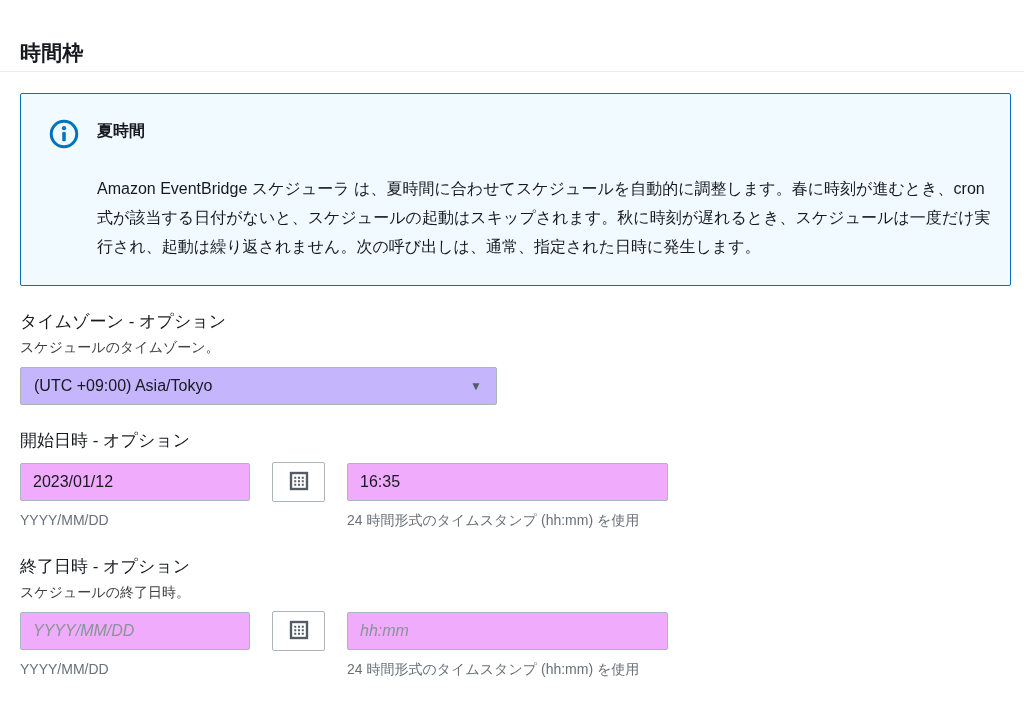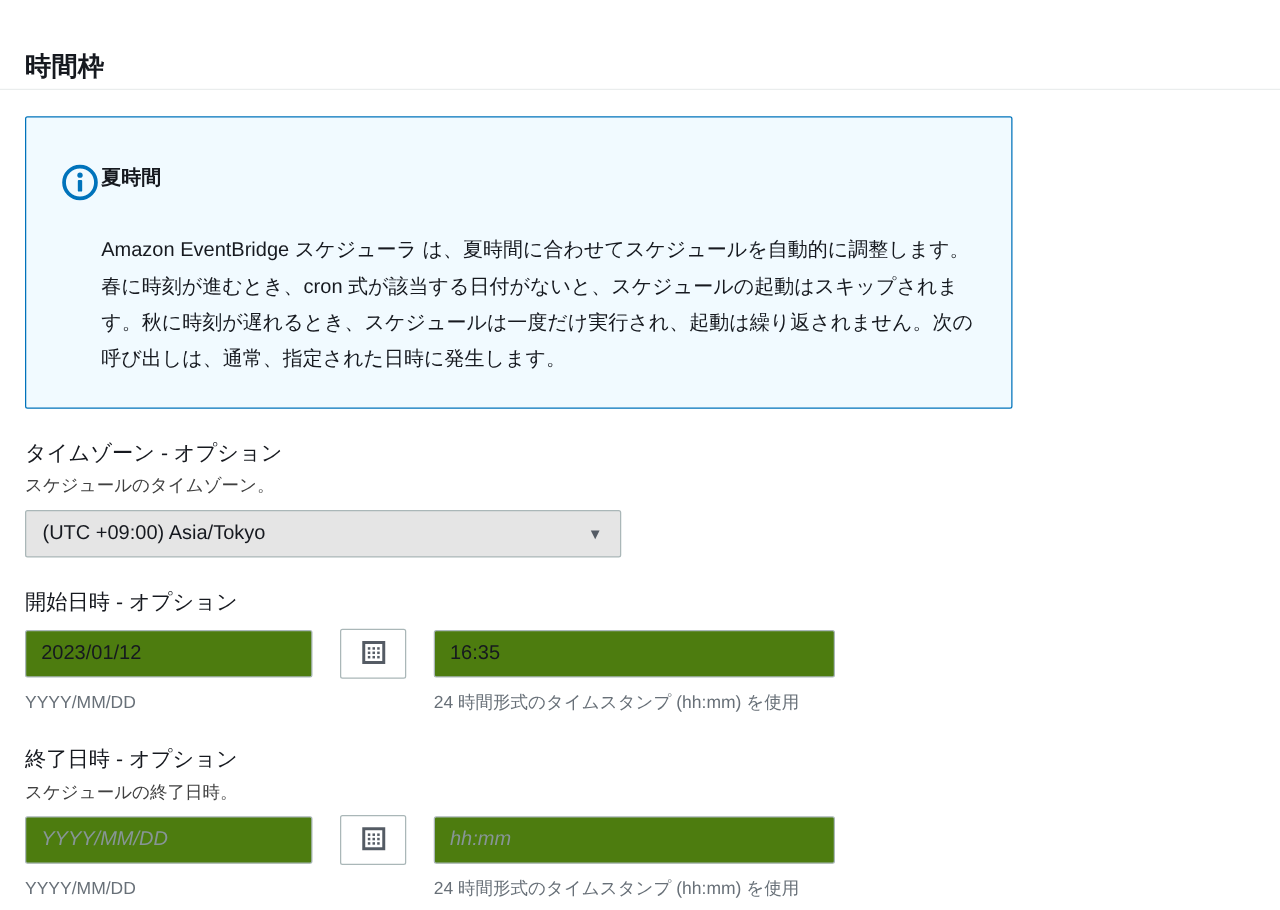--- a/index.html
+++ b/index.html
@@ -20,26 +20,26 @@
     color: #16191f;
     letter-spacing: 0.2px;
   }
 
   .content { padding: 21px 20px 0 20px; }
 
   
   .alert {
     display: flex;
     align-items: flex-start;
-    gap: 2px;
+    gap: 18px;
     border: 1px solid #0073bb;
     background: #f1faff;
     border-radius: 2px;
-    padding: 36px 18px 24px 28px;
-    width: 790px;
+    padding: 24px 18px 24px 28px;
+    width: 991px;
     min-height: 190px;
   }
   .alert .icon-wrap { flex: 0 0 auto; margin-top: 1px; }
   .alert-content { flex: 1 1 auto; }
   .alert-title {
     font-size: 16px;
     font-weight: 700;
     line-height: 25px;
     color: #16191f;
   }
@@ -64,21 +64,21 @@
     line-height: 20px;
     margin-top: 3px;
   }
 
   .select-box {
     margin-top: 10px;
     width: 477px;
     height: 38px;
     border: 1px solid #aab7b8;
     border-radius: 2px;
-    background: #e5e5e5;
+    background: #c4b5fd;
     display: flex;
     align-items: center;
     justify-content: space-between;
     padding: 0 14px 0 13px;
     cursor: pointer;
   }
   .select-box .select-value { font-size: 16px; color: #16191f; }
   .caret { color: #545b64; font-size: 12px; line-height: 1; }
 
   .input-row {
@@ -86,21 +86,21 @@
     display: grid;
     grid-template-columns: 230px 53px 321px;
     column-gap: 22px;
     align-items: start;
   }
   .text-input {
     width: 100%;
     height: 38px;
     border: 1px solid #aab7b8;
     border-radius: 2px;
-    background: #4d7c0f;
+    background: #f0abfc;
     font-family: "Liberation Sans", "DejaVu Sans", sans-serif;
     font-size: 16px;
     color: #16191f;
     padding: 0 12px;
     outline: none;
   }
   .text-input::placeholder { color: #879596; font-style: italic; opacity: 1; }
 
   .icon-button {
     width: 53px;

